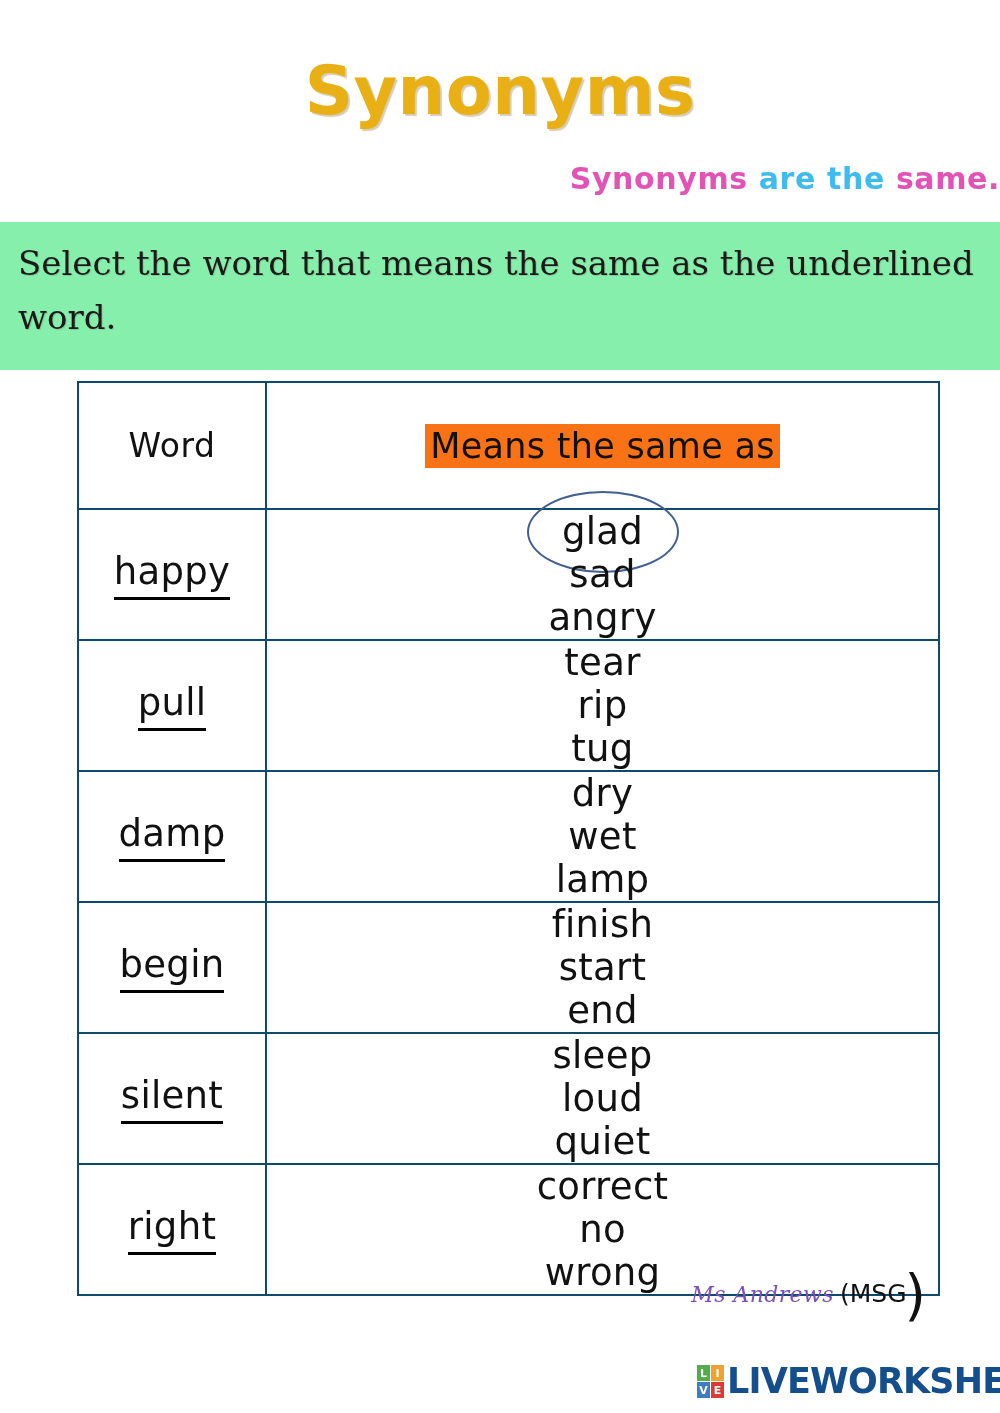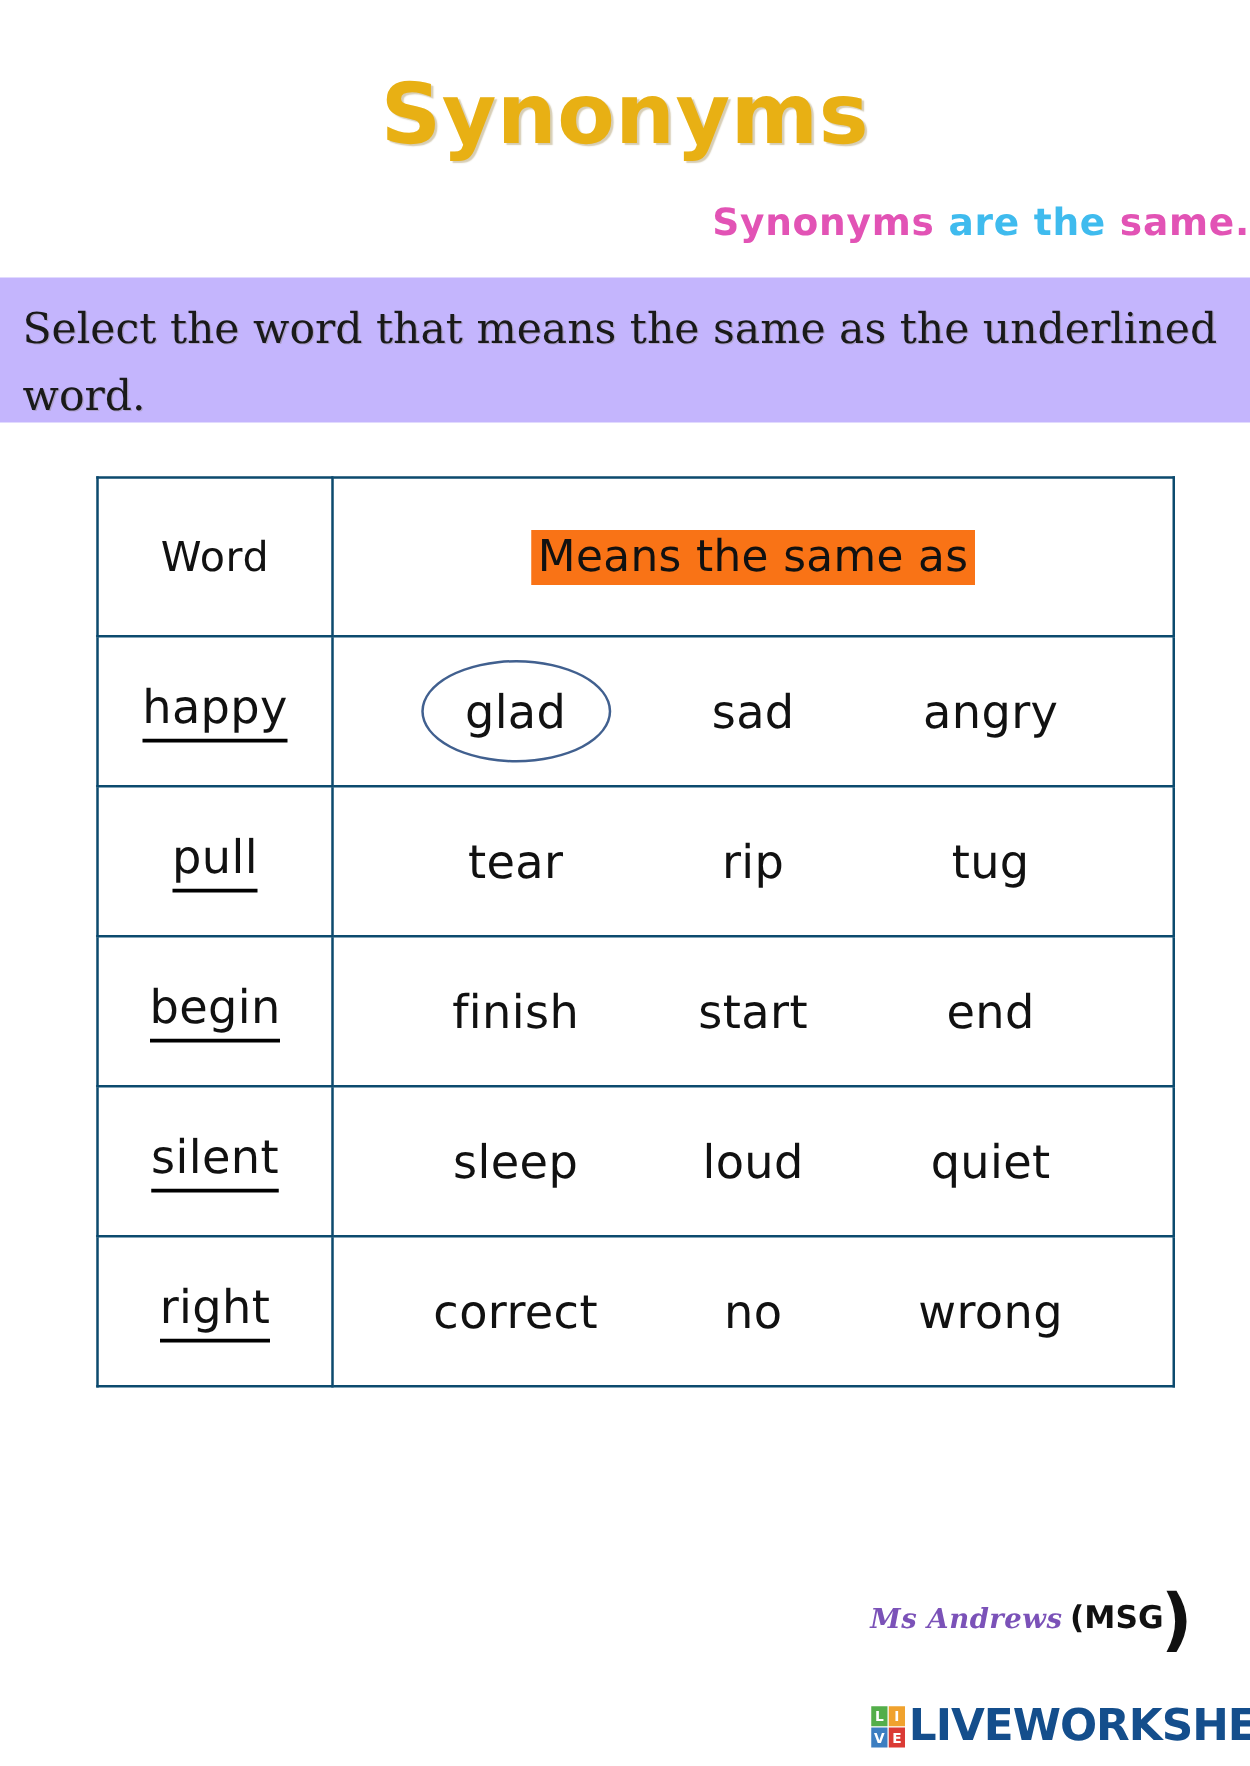--- a/index.html
+++ b/index.html
@@ -47,22 +47,22 @@
   }
   .sub-pink { color: #E253B5; }
   .sub-blue { color: #3FBBEE; }
 
   
   .banner {
     position: absolute;
     top: 222px;
     left: 0;
     width: 1000px;
-    height: 116px;
-    background: #c4b5fd;
+    height: 148px;
+    background: #86efac;
     padding: 14px 18px 0 18px;
   }
   .banner-text {
     font-family: "DejaVu Serif", serif;
     font-size: 34px;
     line-height: 1.6;
     color: #1a1a1a;
     text-shadow: 1px 1px 0 rgba(120,110,80,0.28);
     font-weight: normal;
   }
@@ -114,20 +114,21 @@
     border-bottom: 3px solid #000;
     letter-spacing: 0.3px;
   }
 
   .opts {
     display: flex;
     align-items: center;
     justify-content: center;
     height: 100%;
     gap: 0;
+    flex-direction: column;
   }
   .opt {
     font-family: "DejaVu Sans", sans-serif;
     font-size: 37px;
     color: #111;
     letter-spacing: 0.3px;
     position: relative;
     display: inline-flex;
     align-items: center;
     justify-content: center;
@@ -148,23 +149,22 @@
     box-sizing: border-box;
   }
 
   
   .signature {
     position: absolute;
     top: 1279px;
     left: 0;
     width: 1000px;
     text-align: right;
-    padding-right: 44px;
+    padding-right: 72px;
     white-space: nowrap;
-    font-weight: bold;
   }
   .sig-name {
     font-family: "DejaVu Serif", serif;
     font-style: italic;
     font-size: 22px;
     color: #7B52B8;
     letter-spacing: 0.4px;
   }
   .sig-msg {
     font-family: "DejaVu Sans", sans-serif;
@@ -262,20 +262,30 @@
         <td><span class="word-cell">pull</span></td>
         <td>
           <div class="opts">
             <span class="opt">tear</span>
             <span class="opt">rip</span>
             <span class="opt">tug</span>
           </div>
         </td>
       </tr>
       <tr class="row-body">
+        <td><span class="word-cell">damp</span></td>
+        <td>
+          <div class="opts">
+            <span class="opt">dry</span>
+            <span class="opt">wet</span>
+            <span class="opt">lamp</span>
+          </div>
+        </td>
+      </tr>
+      <tr class="row-body">
         <td><span class="word-cell">begin</span></td>
         <td>
           <div class="opts">
             <span class="opt">finish</span>
             <span class="opt">start</span>
             <span class="opt">end</span>
           </div>
         </td>
       </tr>
       <tr class="row-body">

